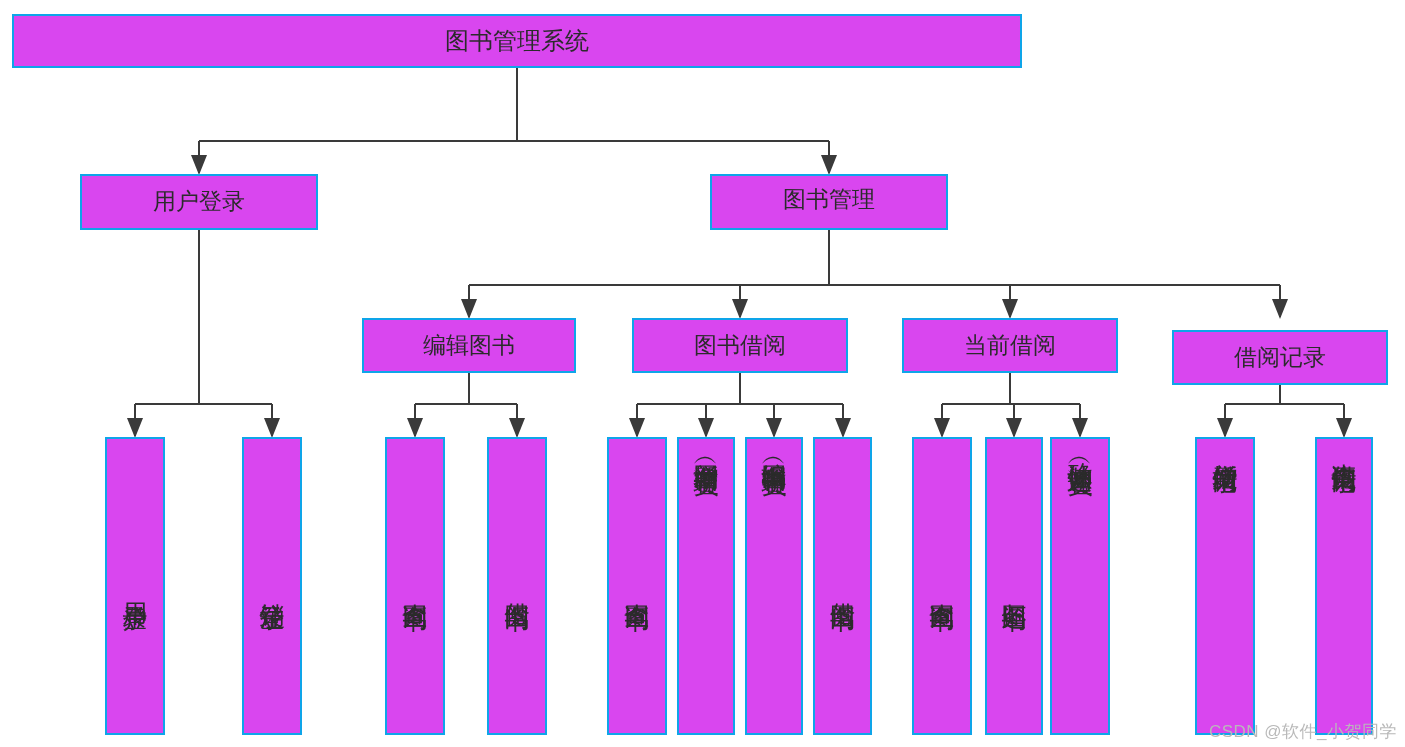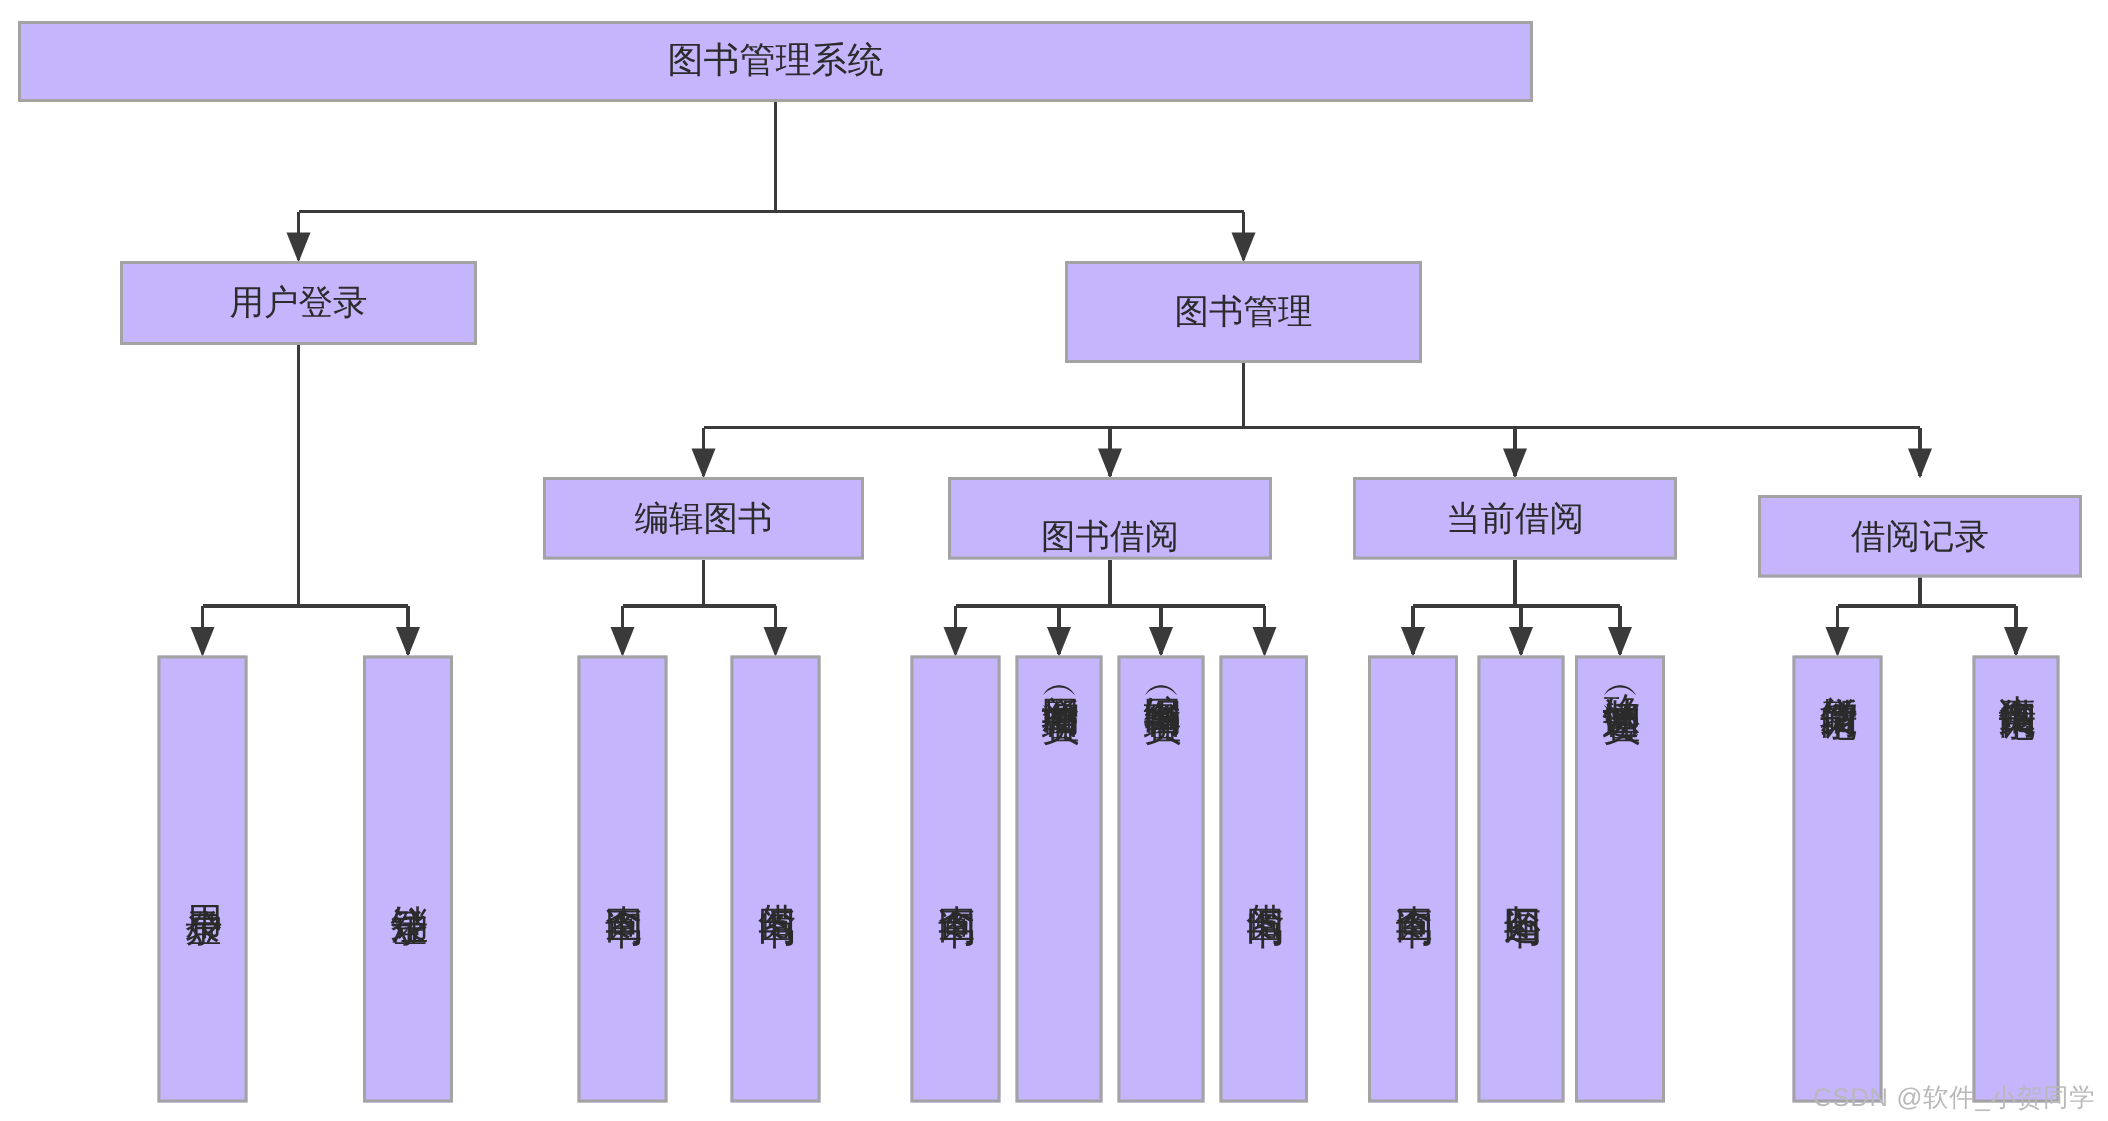--- a/index.html
+++ b/index.html
@@ -13,22 +13,22 @@
   #canvas {
     position: relative;
     width: 1405px;
     height: 747px;
     background: #ffffff;
     overflow: hidden;
   }
   .node {
     position: absolute;
     box-sizing: border-box;
-    background: #c4b5fd;
-    border: 2px solid #a3a3a3;
+    background: #d946ef;
+    border: 2px solid #0ea5e9;
     display: flex;
     align-items: center;
     justify-content: center;
   }
   .node .label {
     color: #2b2b2b;
     line-height: 1.18;
     text-align: center;
     white-space: nowrap;
   }
@@ -133,27 +133,27 @@
       <line x1="1344" y1="404" x2="1344" y2="436" stroke="#3a3a3a" stroke-width="2.5" shape-rendering="crispEdges"></line>
       <polygon points="1336,418 1352,418 1344,438" fill="#3a3a3a"></polygon>
     </svg>
   <div id="nodes">
       <div class="node horiz root" style="left: 12px; top: 14px; width: 1010px; height: 54px;">
         <span class="label">图书管理系统</span>
       </div>
       <div class="node horiz" style="left: 80px; top: 174px; width: 238px; height: 56px;">
         <span class="label">用户登录</span>
       </div>
-      <div class="node horiz" style="left: 710px; top: 174px; width: 238px; height: 68px;">
+      <div class="node horiz" style="left: 710px; top: 174px; width: 238px; height: 56px; font-family: Liberation Mono, monospace;">
         <span class="label">图书管理</span>
       </div>
       <div class="node horiz" style="left: 362px; top: 318px; width: 214px; height: 55px;">
         <span class="label">编辑图书</span>
       </div>
-      <div class="node horiz" style="left: 632px; top: 318px; width: 216px; height: 55px; align-items: flex-end;">
+      <div class="node horiz" style="left: 632px; top: 318px; width: 216px; height: 55px;">
         <span class="label">图书借阅</span>
       </div>
       <div class="node horiz" style="left: 902px; top: 318px; width: 216px; height: 55px;">
         <span class="label">当前借阅</span>
       </div>
       <div class="node horiz" style="left: 1172px; top: 330px; width: 216px; height: 55px;">
         <span class="label">借阅记录</span>
       </div>
       <div class="node vert centered" style="left: 105px; top: 437px; width: 60px; height: 298px;">
         <span class="label">用户登录</span>

